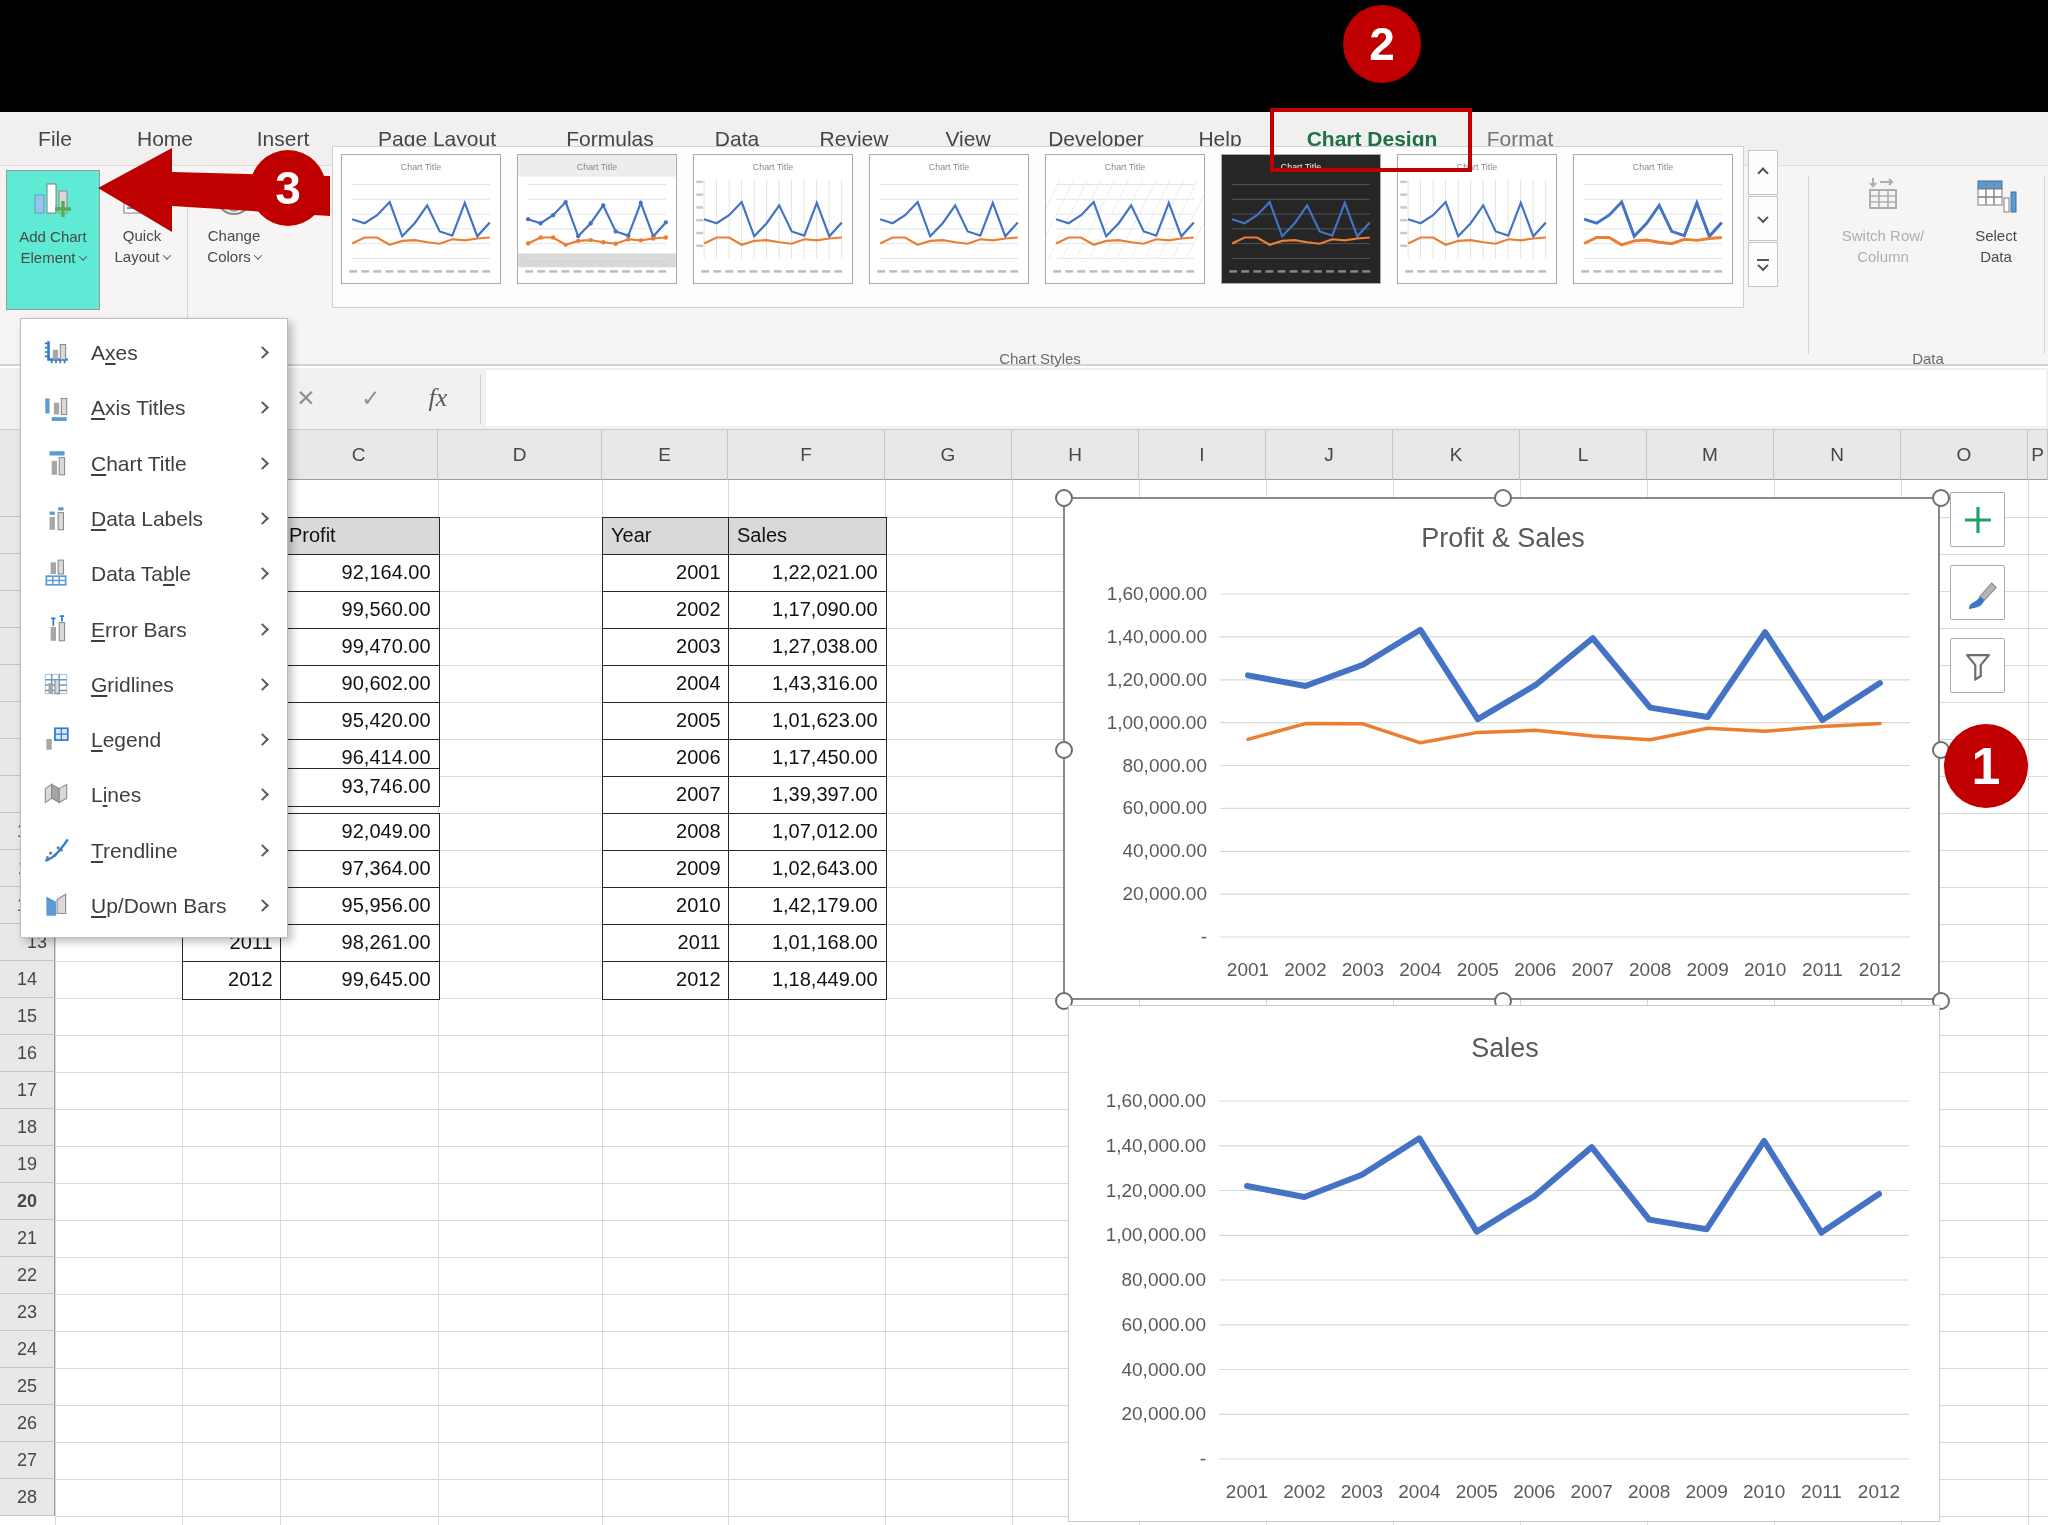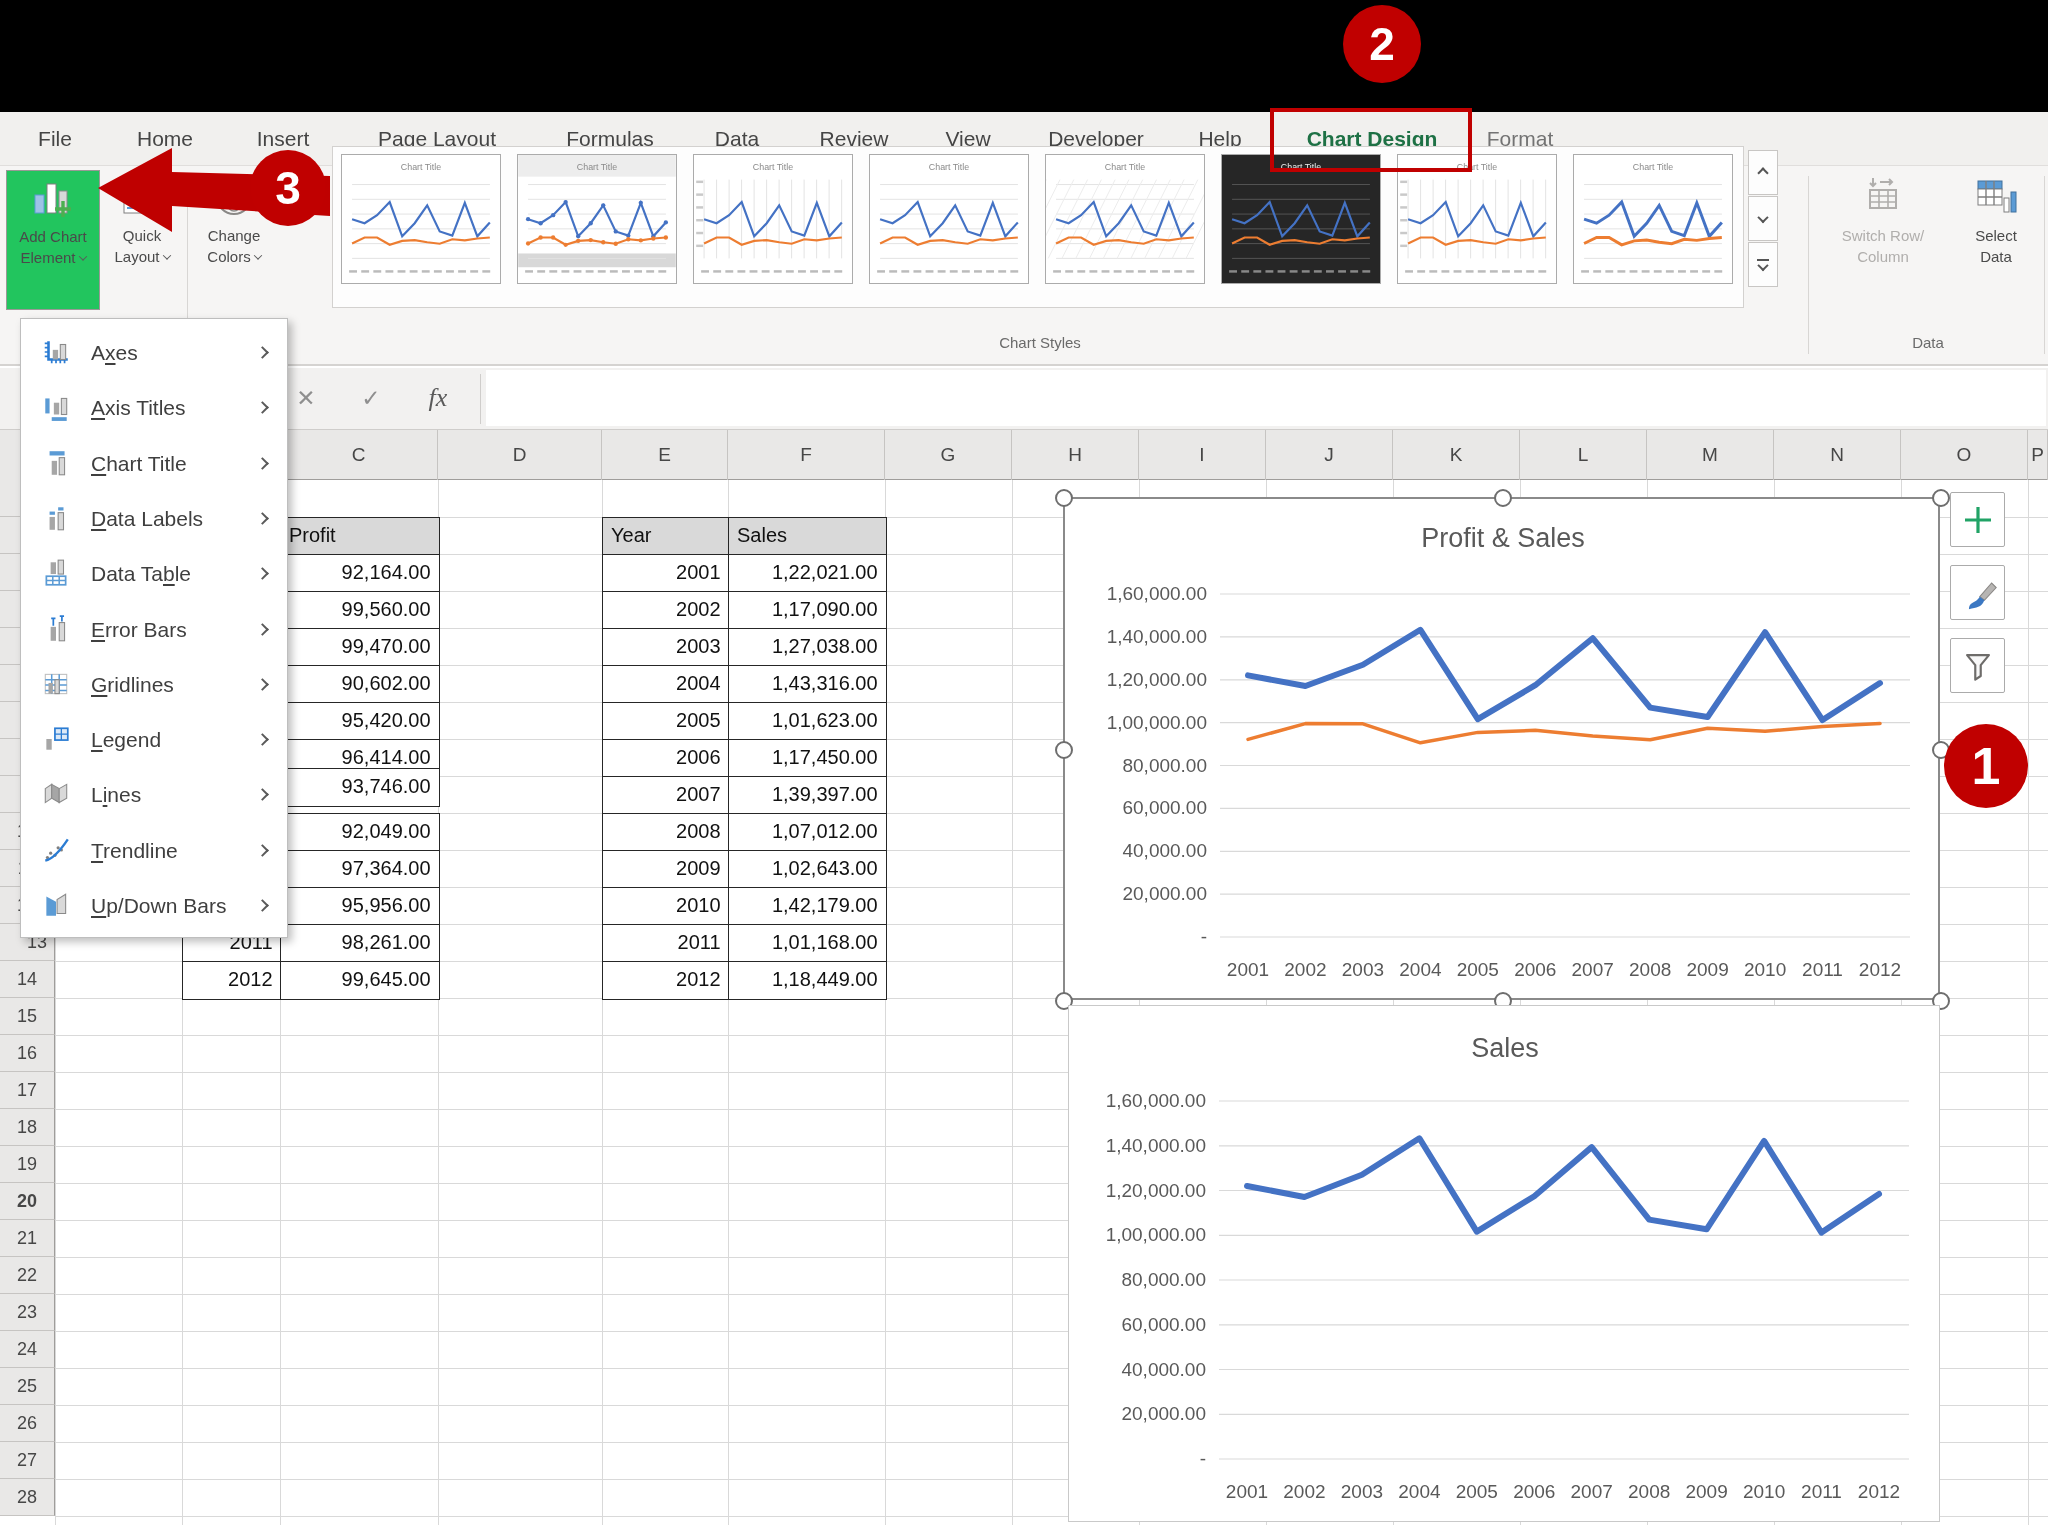--- a/index.html
+++ b/index.html
@@ -14,23 +14,23 @@
   .tab { position:absolute; top:0; height:54px; line-height:54px; transform:translateX(-50%);
          font-size:21px; color:#454545; white-space:nowrap; cursor:default; }
   .tab.active { color:#1e7145; font-weight:bold; }
   .tab-underline { position:absolute; left:50%; transform:translateX(-50%); bottom:6px; width:118%; height:6px; background:#1e7145; }
 
   
   #ribbon { left:0; top:166px; width:2048px; height:200px; background:#f6f5f4; border-bottom:2px solid #d5d3d1; }
   .rbtn { position:absolute; top:4px; height:140px; text-align:center; color:#4a4a4a; font-size:15px; }
   .rbtn .ric { margin:4px auto 2px auto; }
   .rbtn .rline { line-height:21px; white-space:nowrap; }
-  .pressed { background:#22c55e; border:1px solid #9a9896; }
+  .pressed { background:#5eead4; border:1px solid #9a9896; }
   .vsep { position:absolute; top:10px; width:1px; height:178px; background:#d8d6d4; }
-  .grouplabel { position:absolute; top:168px; transform:translateX(-50%); font-size:15px; color:#6a6a6a; white-space:nowrap; }
+  .grouplabel { position:absolute; top:184px; transform:translateX(-50%); font-size:15px; color:#6a6a6a; white-space:nowrap; }
   #gallery { position:absolute; left:332px; top:-20px; width:1412px; height:162px; background:#fdfdfd; border:1px solid #d3d1cf; }
   .tile { position:absolute; top:7px; width:160px; height:130px; background:#fff; border:1px solid #ababab; cursor:pointer; }
   .scrbtn { position:absolute; left:1748px; width:30px; height:45px; background:#fdfdfd; border:1px solid #c8c6c4; display:flex; align-items:center; justify-content:center; flex-direction:column; cursor:pointer; }
   .chev { display:inline-block; width:8px; height:8px; border-right:2px solid #555; border-bottom:2px solid #555; }
   .cdown { transform:rotate(45deg) translate(-1px,-1px); }
   .cup { transform:rotate(-135deg); }
   .chevsm { width:6px; height:6px; border-right:1.6px solid #5a5a5a; border-bottom:1.6px solid #5a5a5a; margin-left:4px; vertical-align:2px; }
   .grayed { color:#b0aeac; }
 
   

